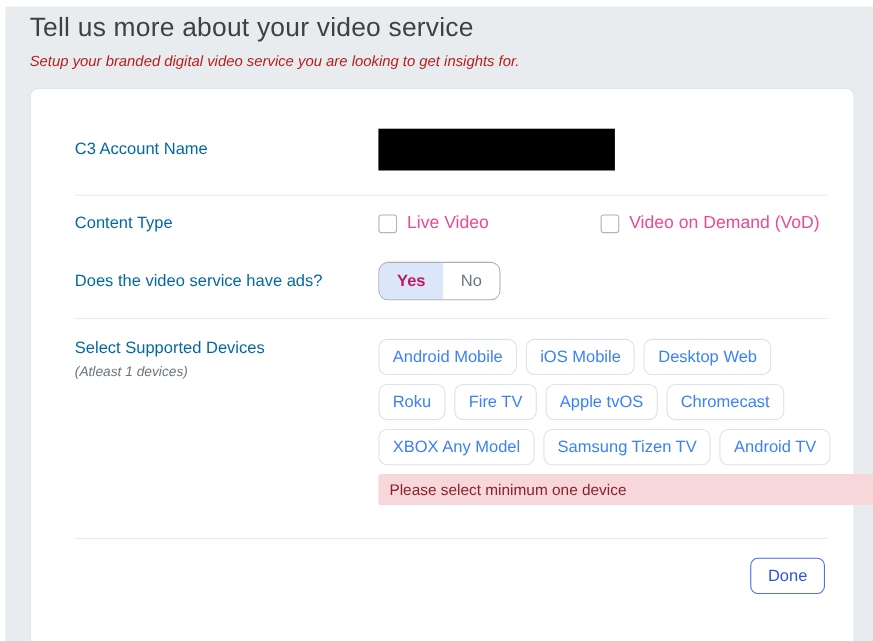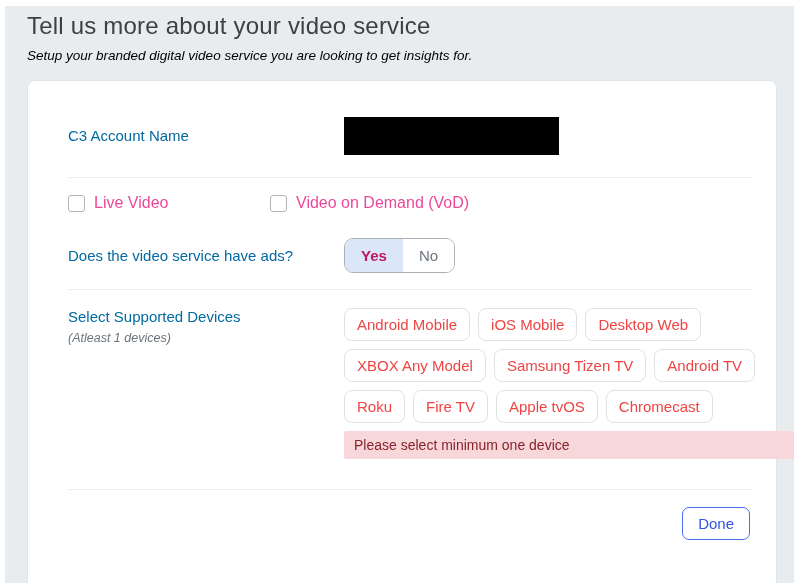--- a/index.html
+++ b/index.html
@@ -19,21 +19,21 @@
   .page-title {
     font-size: 24px;
     font-weight: 400;
     color: #404040;
     letter-spacing: 0.2px;
   }
   .page-subtitle {
     margin-top: 8px;
     font-size: 13.5px;
     font-style: italic;
-    color: #000000;
+    color: #b91c1c;
   }
   .card {
     margin-top: 17px;
     background: #ffffff;
     border: 1px solid #e0e4e8;
     border-radius: 8px;
     height: 520px;
     padding: 34px 24px 0 40px;
   }
   .form-row {
@@ -119,21 +119,21 @@
   
   .row-devices { margin-top: 18px; align-items: flex-start; }
   .devices-field { display: block; width: 415px; }
   .device-row {
     display: flex;
     margin-bottom: 8px;
   }
   .device-btn {
     font-family: inherit;
     font-size: 15px;
-    color: #ef4444;
+    color: #3b82f6;
     background: #ffffff;
     border: 1px solid #dee2e6;
     border-radius: 8px;
     padding: 7px 12px;
     margin-right: 8px;
     cursor: pointer;
     white-space: nowrap;
   }
   .error-banner {
     margin-top: 4px;
@@ -177,20 +177,23 @@
         <span class="bold-label">C3 Account Name</span>
       </div>
       <div class="field-col">
         <div class="redacted-box"></div>
       </div>
     </div>
 
     <hr class="divider hr-1">
 
     <div class="form-row row-content-type">
+      <div class="label-col">
+        <span class="bold-label">Content Type</span>
+      </div>
       <div class="field-col">
         <div class="checkbox-item first">
           <span class="checkbox-box"></span>
           <span class="checkbox-label">Live Video</span>
         </div>
         <div class="checkbox-item">
           <span class="checkbox-box"></span>
           <span class="checkbox-label">Video on Demand (VoD)</span>
         </div>
       </div>
@@ -215,30 +218,30 @@
         <div class="bold-label">Select Supported Devices</div>
         <div class="hint">(Atleast 1 devices)</div>
       </div>
       <div class="devices-field">
         <div class="device-row">
           <button class="device-btn">Android Mobile</button>
           <button class="device-btn">iOS Mobile</button>
           <button class="device-btn">Desktop Web</button>
         </div>
         <div class="device-row">
-          <button class="device-btn">XBOX Any Model</button>
-          <button class="device-btn">Samsung Tizen TV</button>
-          <button class="device-btn">Android TV</button>
-        </div>
-        <div class="device-row">
           <button class="device-btn">Roku</button>
           <button class="device-btn">Fire TV</button>
           <button class="device-btn">Apple tvOS</button>
           <button class="device-btn">Chromecast</button>
         </div>
+        <div class="device-row">
+          <button class="device-btn">XBOX Any Model</button>
+          <button class="device-btn">Samsung Tizen TV</button>
+          <button class="device-btn">Android TV</button>
+        </div>
         <div class="error-banner">Please select minimum one device</div>
       </div>
     </div>
 
     <hr class="divider hr-3">
 
     <div class="footer">
       <button class="done-btn">Done</button>
     </div>
 

